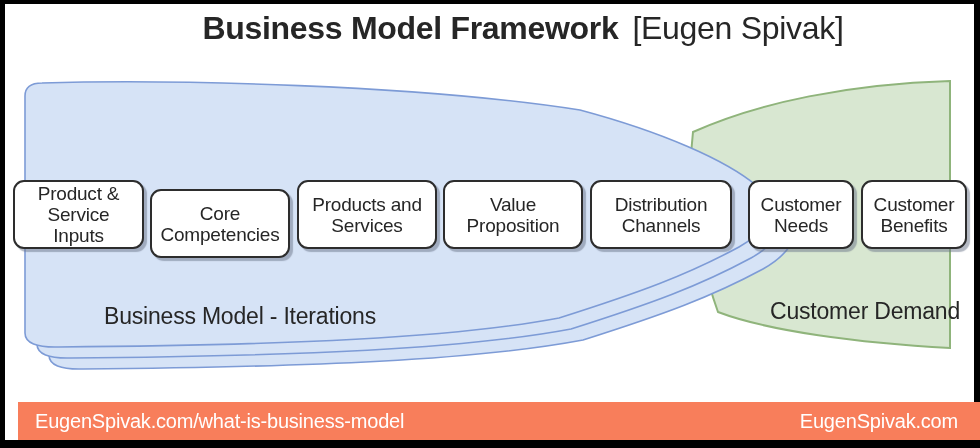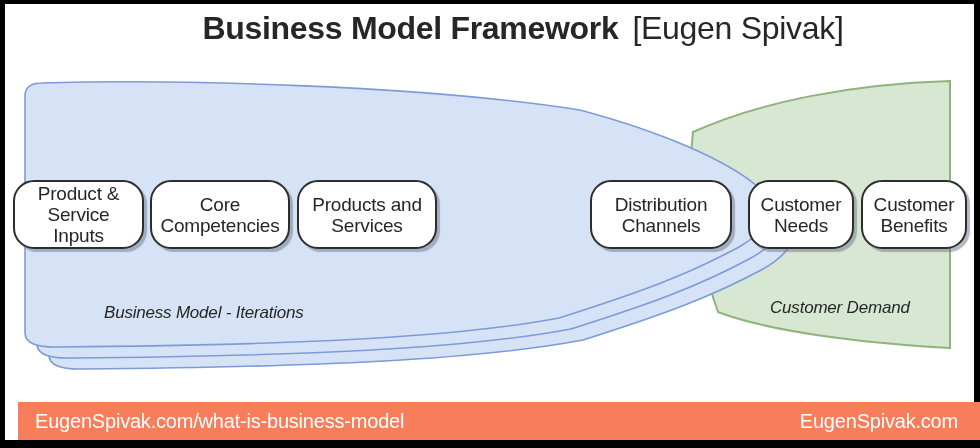--- a/index.html
+++ b/index.html
@@ -15,29 +15,29 @@
   .demand-shape{fill:var(--green_fill);stroke:var(--green_stroke);stroke-width:2;}
   .title{
     position:absolute;top:10px;left:0;width:980px;box-sizing:border-box;
     padding-left:66px;text-align:center;
     font-size:32px;color:var(--text);letter-spacing:-0.3px;white-space:nowrap;
   }
   .title .main{font-weight:bold;}
   .title .bracket{font-weight:normal;margin-left:14px;}
   .box{
     position:absolute;top:180px;height:69px;box-sizing:border-box;
-    background:#fff;border:2px solid var(--box_border);border-radius:21px;
+    background:#fff;border:2px solid var(--box_border);border-radius:11px;
     box-shadow:3px 3px 1px rgba(105,115,135,0.5);
     display:flex;align-items:center;justify-content:center;
     text-align:center;font-size:19px;line-height:21px;color:var(--text);
     white-space:pre-line;letter-spacing:-0.2px;
   }
   .zone-label{
-    position:absolute;font-size:17px;color:var(--text);
-    letter-spacing:-0.2px;white-space:nowrap;font-style:italic;
+    position:absolute;font-size:23px;color:var(--text);
+    letter-spacing:-0.2px;white-space:nowrap;
   }
   .footer{
     position:absolute;left:18px;top:402px;width:969px;height:38px;box-sizing:border-box;
     background:var(--footer_bg);color:var(--footer_text);
     display:flex;align-items:center;justify-content:space-between;
     padding:0 29px 0 17px;font-size:20px;letter-spacing:-0.2px;
   }
 </style>
 </head>
 <body>
@@ -55,24 +55,26 @@
     <use href="#sheetPath" class="sheet"></use>
   </svg>
 
   <div class="title">
     <span class="main">Business Model Framework</span><span class="bracket">[Eugen Spivak]</span>
   </div>
 
   <div class="box" style="left:13px;width:131px;">Product &amp;
 Service
 Inputs</div>
-  <div class="box" style="left:150px;width:140px;">Core
+  <div class="box" style="left:150px;width:140px;margin-top:9px;">Core
 Competencies</div>
   <div class="box" style="left:297px;width:140px;">Products and
 Services</div>
+  <div class="box" style="left:443px;width:140px;">Value
+Proposition</div>
   <div class="box" style="left:590px;width:142px;">Distribution
 Channels</div>
   <div class="box" style="left:748px;width:106px;">Customer
 Needs</div>
   <div class="box" style="left:861px;width:106px;">Customer
 Benefits</div>
 
   <div class="zone-label" style="left:104px;top:303px;">Business Model - Iterations</div>
   <div class="zone-label" style="left:770px;top:298px;text-align:right;">Customer Demand</div>
 

